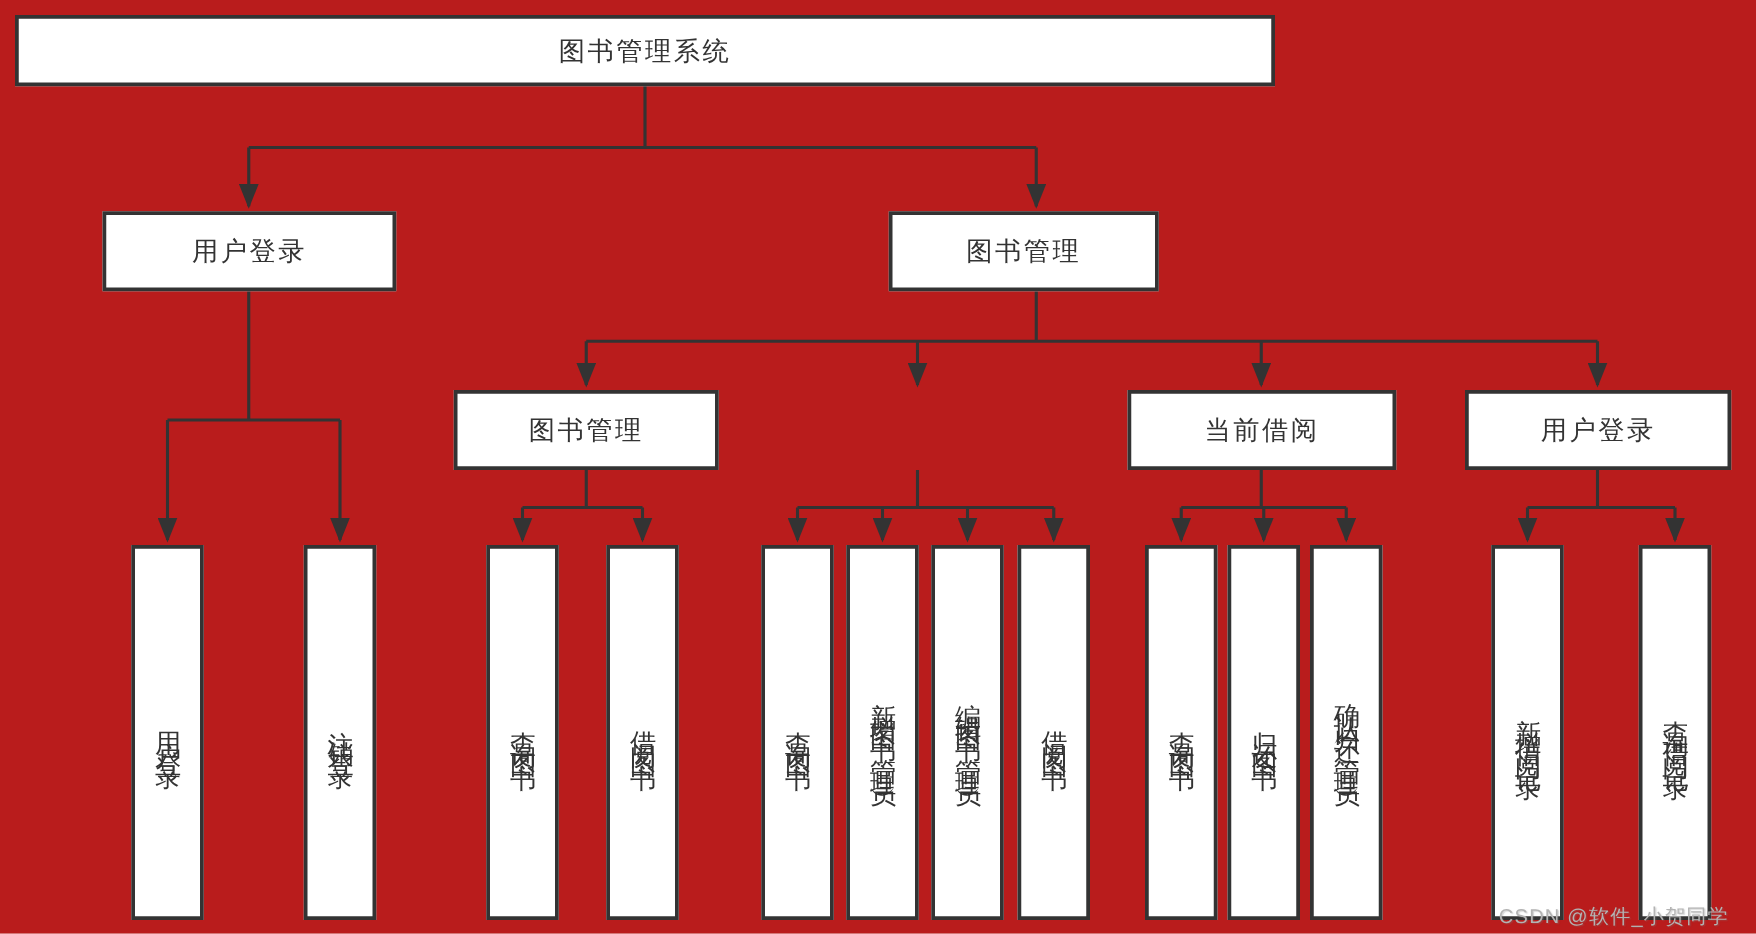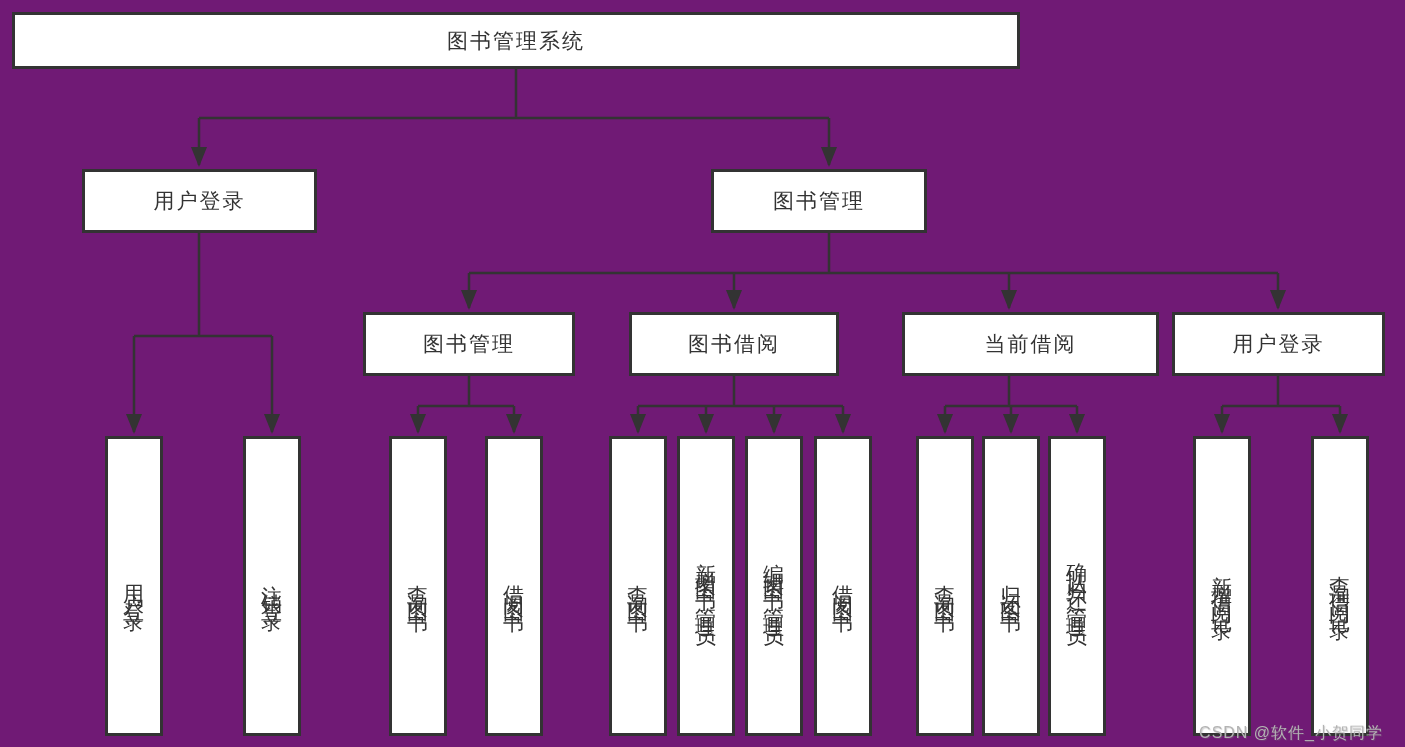--- a/index.html
+++ b/index.html
@@ -5,21 +5,21 @@
   * { margin: 0; padding: 0; box-sizing: border-box; }
   html, body {
     width: 1405px; height: 747px;
     background: #ffffff;
     font-family: "Liberation Sans", sans-serif;
     color: #333333;
   }
   .stage {
     position: relative;
     width: 1405px; height: 747px;
-    background: #701a75;
+    background: #b91c1c;
     overflow: hidden;
     padding-left: 15px;
   }
   svg.connectors {
     position: absolute;
     left: 0; top: 0;
     width: 1405px; height: 747px;
   }
   .node {
     position: absolute;
@@ -102,22 +102,21 @@
       <line x1="1340" y1="406" x2="1340" y2="432" marker-end="url(#arrow)"></line>
     </g>
   </svg>
 
   <div class="node" style="left:12px; top:12px; width:1008px; height:57px;">图书管理系统</div>
 
   <div class="node" style="left:82px; top:169px; width:235px; height:64px;">用户登录</div>
   <div class="node" style="left:711px; top:169px; width:216px; height:64px;">图书管理</div>
 
   <div class="node" style="left:363px; top:312px; width:212px; height:64px;">图书管理</div>
-  <div class="node" style="left:629px; top:312px; width:210px; height:64px;">图书借阅</div>
-  <div class="node" style="left:902px; top:312px; width:257px; height:64px;">当前借阅</div>
+  <div class="node" style="left:902px; top:312px; width:215px; height:64px;">当前借阅</div>
   <div class="node" style="left:1172px; top:312px; width:213px; height:64px;">用户登录</div>
 
   <div class="leaf" style="left:105px;">用户登录</div>
   <div class="leaf" style="left:243px;">注销登录</div>
 
   <div class="leaf" style="left:389px;">查询图书</div>
   <div class="leaf" style="left:485px;">借阅图书</div>
 
   <div class="leaf" style="left:609px;">查询图书</div>
   <div class="leaf" style="left:677px;">新增图书（管理员）</div>

